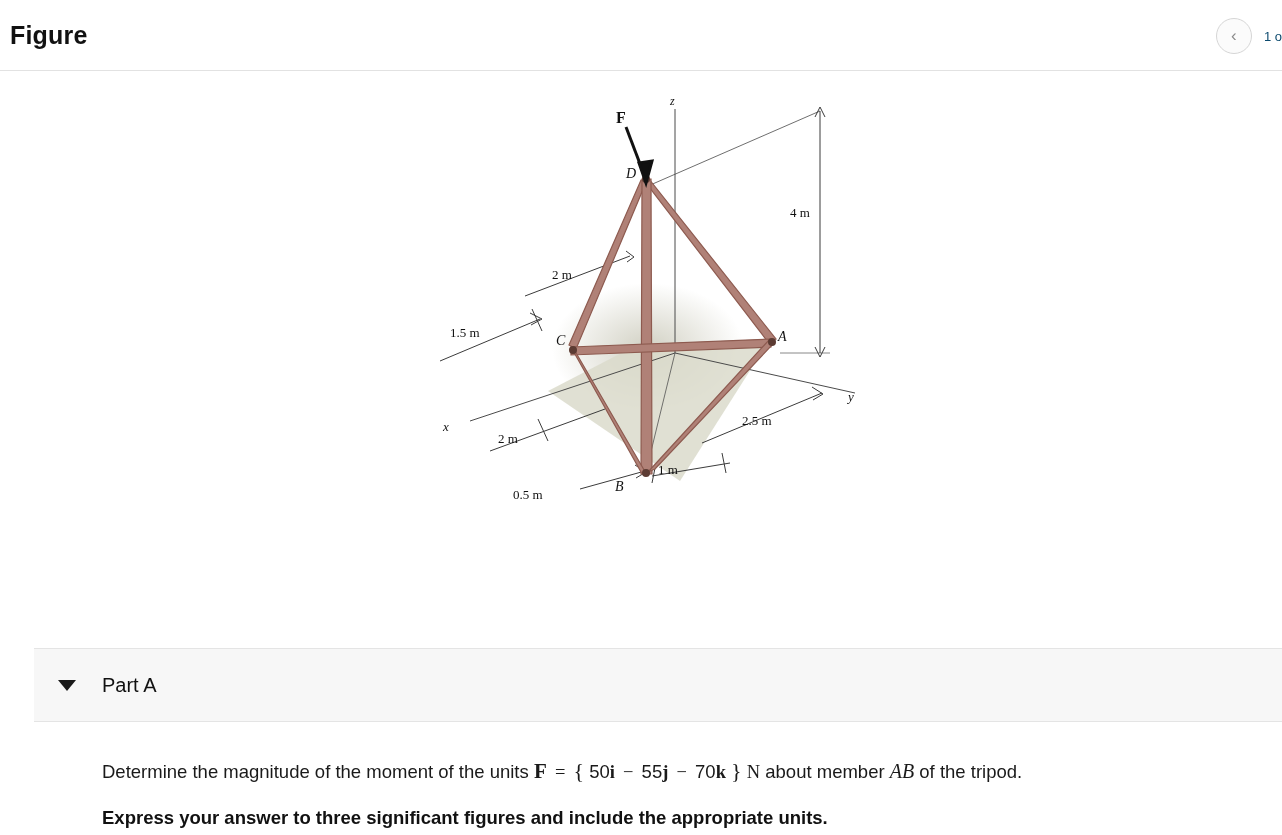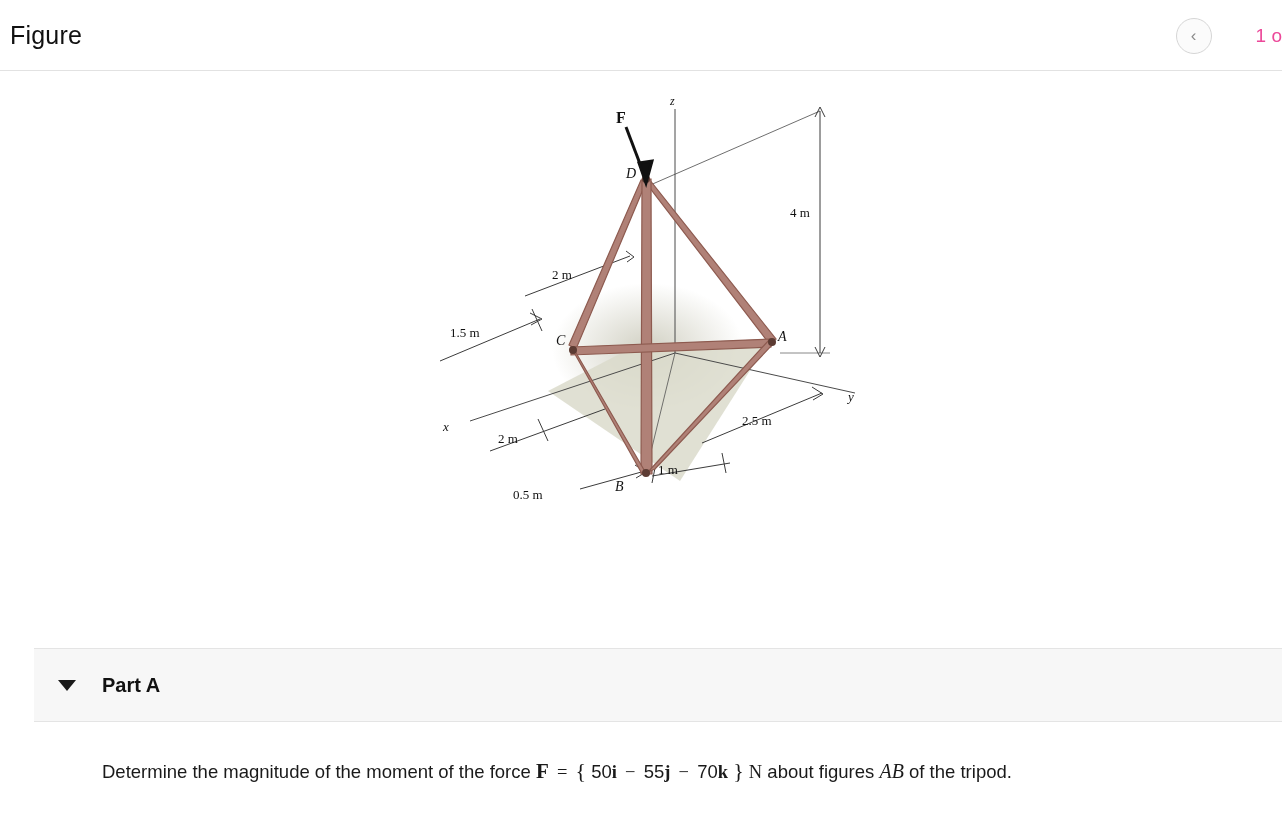--- a/index.html
+++ b/index.html
@@ -19,21 +19,21 @@
   
   .header {
     position: relative;
     height: 70px;
     border-bottom: 1px solid #e2e2e2;
     display: flex;
     align-items: center;
   }
   .header-title {
     font-size: 25px;
-    font-weight: normal;
+    font-weight: bold;
     margin-left: 10px;
     letter-spacing: 0.2px;
     color: #111;
   }
   .header-right {
     position: absolute;
     right: 0;
     top: 18px;
     display: flex;
     align-items: center;
@@ -46,24 +46,23 @@
     border: 1px solid #d6d6d6;
     background: #fbfbfb;
     display: flex;
     align-items: center;
     justify-content: center;
     color: #8a8a8a;
     font-size: 17px;
     box-sizing: border-box;
   }
   .pager-text {
-    font-size: 19px;
-    color: #ec4899;
+    font-size: 13px;
+    color: #0c4a6e;
     white-space: nowrap;
-    margin-left: 32px;
   }
 
   
   .figure-area {
     position: relative;
     height: 575px;
     background: #ffffff;
   }
   .figure-wrap {
     position: absolute;
@@ -92,21 +91,21 @@
     width: 0;
     height: 0;
     border-left: 9px solid transparent;
     border-right: 9px solid transparent;
     border-top: 11px solid #1a1a1a;
     margin-left: 24px;
     margin-right: 26px;
   }
   .part-label {
     font-size: 20px;
-    font-weight: bold;
+    font-weight: normal;
     color: #111;
   }
 
   
   .question {
     position: absolute;
     left: 102px;
     top: 755px;
     width: 1160px;
   }
@@ -260,28 +259,29 @@
   </div>
 </div>
 
 <div class="part-panel">
   <div class="disclosure"></div>
   <div class="part-label">Part A</div>
 </div>
 
 <div class="question">
   <div class="q-line">
-    <span>Determine the magnitude of the moment of the force</span>
+    <span>Determine the magnitude of the moment of the units</span>
     <span class="mb" style="font-size:21px">F</span>
     <span class="mop">=</span>
     <span class="mathserif" style="font-size:22px">{</span>
     <span class="mn">50</span><span class="mb">i</span>
     <span class="mop">−</span>
     <span class="mn">55</span><span class="mb">j</span>
     <span class="mop">−</span>
     <span class="mn">70</span><span class="mb">k</span>
     <span class="mathserif" style="font-size:22px">}</span>
     <span class="mathserif">N</span>
-    <span>about figures</span>
+    <span>about member</span>
     <span class="mi" style="font-size:20px">AB</span>
     <span>of the tripod.</span>
   </div>
+  <div class="q-bold">Express your answer to three significant figures and include the appropriate units.</div>
 </div>
 
 </body></html>

